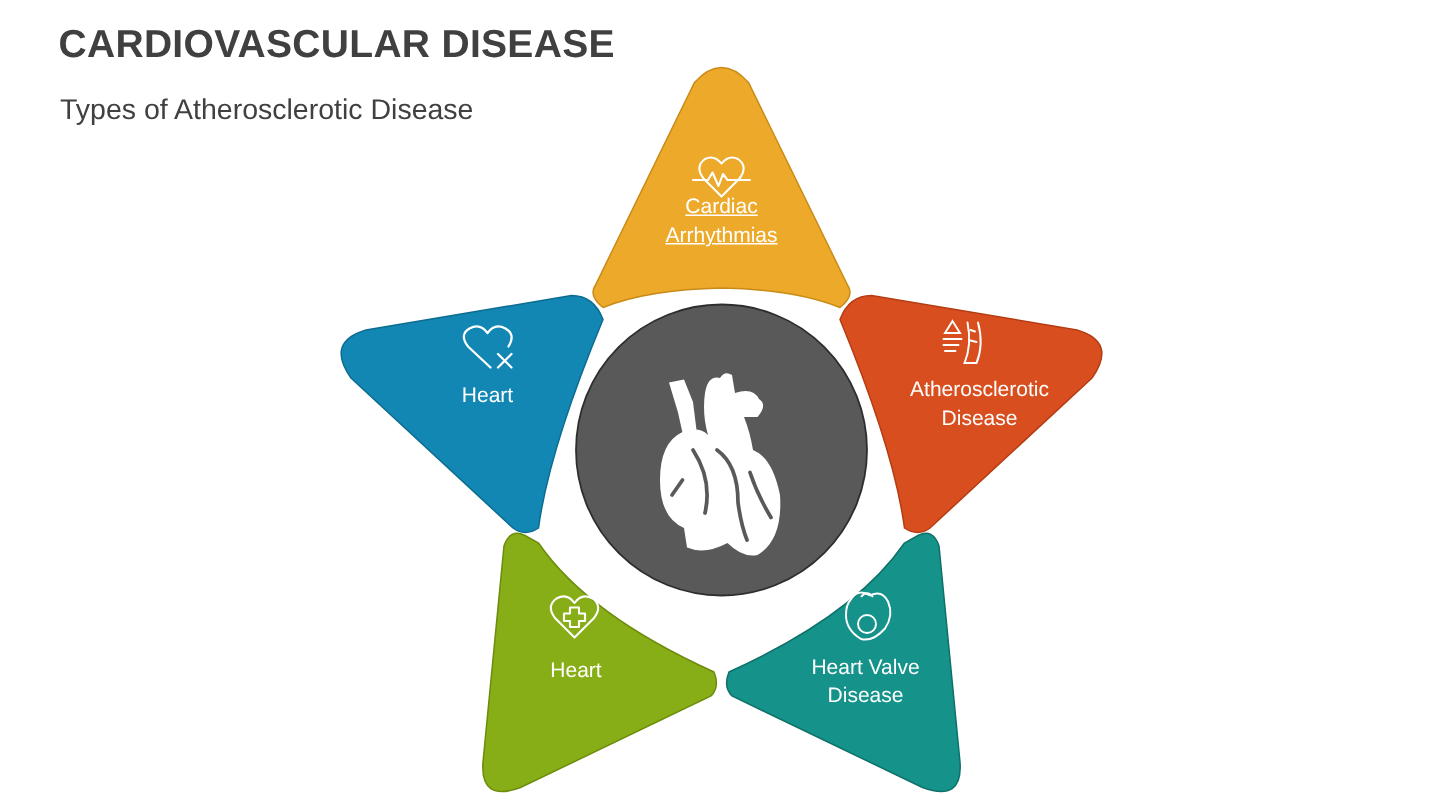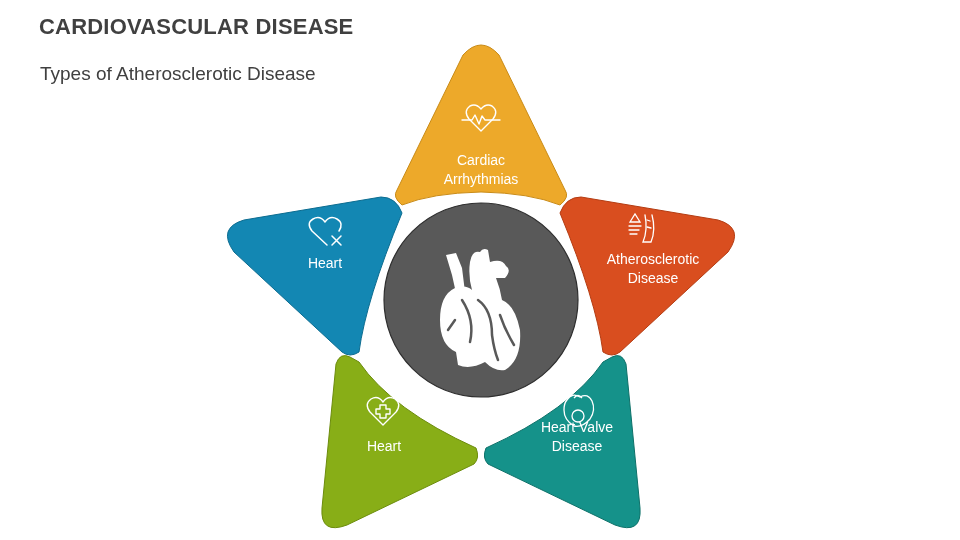--- a/index.html
+++ b/index.html
@@ -1,17 +1,17 @@
 <!DOCTYPE html>
 <html><head>
 <meta charset="utf-8">
 <style>
   html, body { margin: 0; padding: 0; }
   body { width: 960px; height: 540px; background: #ffffff; position: relative; overflow: hidden; font-family: "Liberation Sans", "DejaVu Sans", sans-serif; }
-  .title { position: absolute; left: 39px; top: 14px; font-size: 22px; font-weight: bold; color: #404040; letter-spacing: 0.2px; margin: 0; text-align: center; }
+  .title { position: absolute; left: 39px; top: 14px; font-size: 26px; font-weight: bold; color: #404040; letter-spacing: 0.2px; margin: 0; text-align: center; }
   .subtitle { position: absolute; left: 40px; top: 63px; font-size: 19px; color: #404040; margin: 0; }
   svg.diagram { position: absolute; left: 0; top: 0; }
   .label { position: absolute; color: #ffffff; font-size: 14px; text-align: center; line-height: 19px; width: 140px; }
 </style>
 </head>
 <body>
 
 <h1 class="title">CARDIOVASCULAR DISEASE</h1>
 <p class="subtitle">Types of Atherosclerotic Disease</p>
 
@@ -63,29 +63,29 @@
     <path d="M383,425 L370,412 Q364,404 371,399 Q378,395 383,402 Q388,395 395,399 Q402,404 396,412 Z"></path>
     <path d="M380,405 L386,405 L386,409 L390,409 L390,414 L386,414 L386,418 L380,418 L380,414 L376,414 L376,409 L380,409 Z"></path>
   </g>
 
   <g stroke="#ffffff" stroke-width="1.5" fill="none" stroke-linecap="round" stroke-linejoin="round">
     <path d="M327,245 L312,231 Q306,223 313,219 Q320,215 325,222 Q330,215 337,219 Q344,223 339,231"></path>
     <path d="M332,236 L341,245 M341,236 L332,245"></path>
   </g>
 </svg>
 
-<div class="label" style="left:411px; top:151px;">
+<div class="label" style="left:411px; top:128px;text-decoration:underline;">
   <div>Cardiac</div>
   <div>Arrhythmias</div>
 </div>
 <div class="label" style="left:583px; top:250px;">
   <div>Atherosclerotic</div>
   <div>Disease</div>
 </div>
-<div class="label" style="left:507px; top:418px;">
+<div class="label" style="left:507px; top:435px;">
   <div>Heart Valve</div>
   <div>Disease</div>
 </div>
 <div class="label" style="left:314px; top:437px;">
   <div>Heart</div>
 </div>
 <div class="label" style="left:255px; top:254px;">
   <div>Heart</div>
 </div>
 

